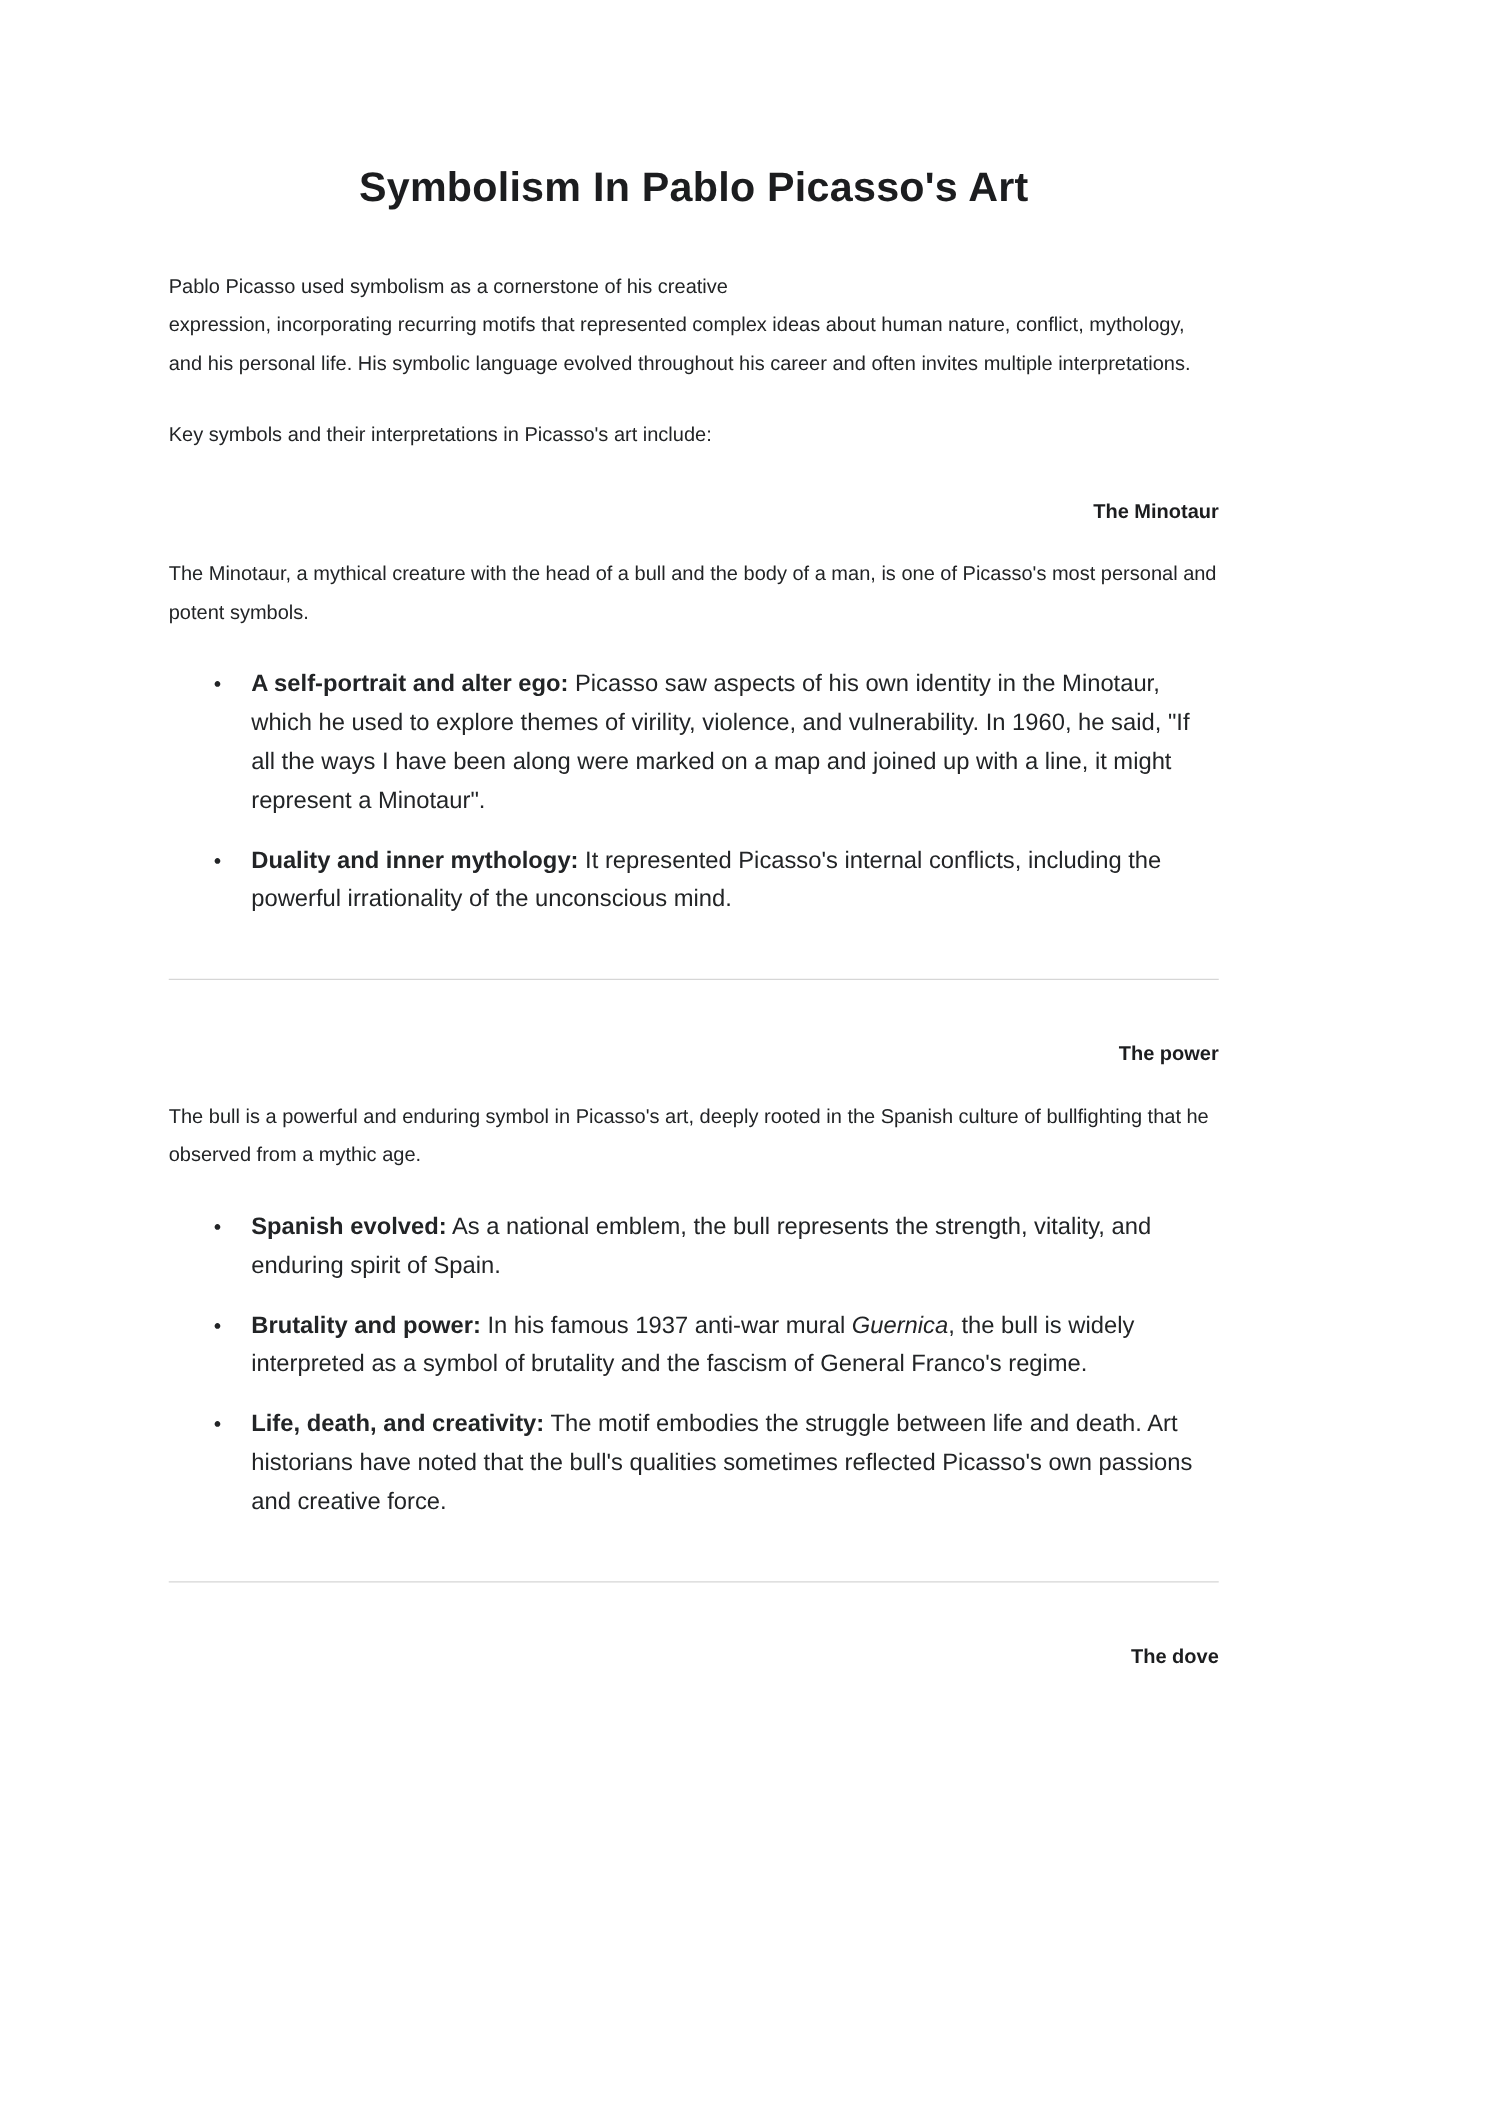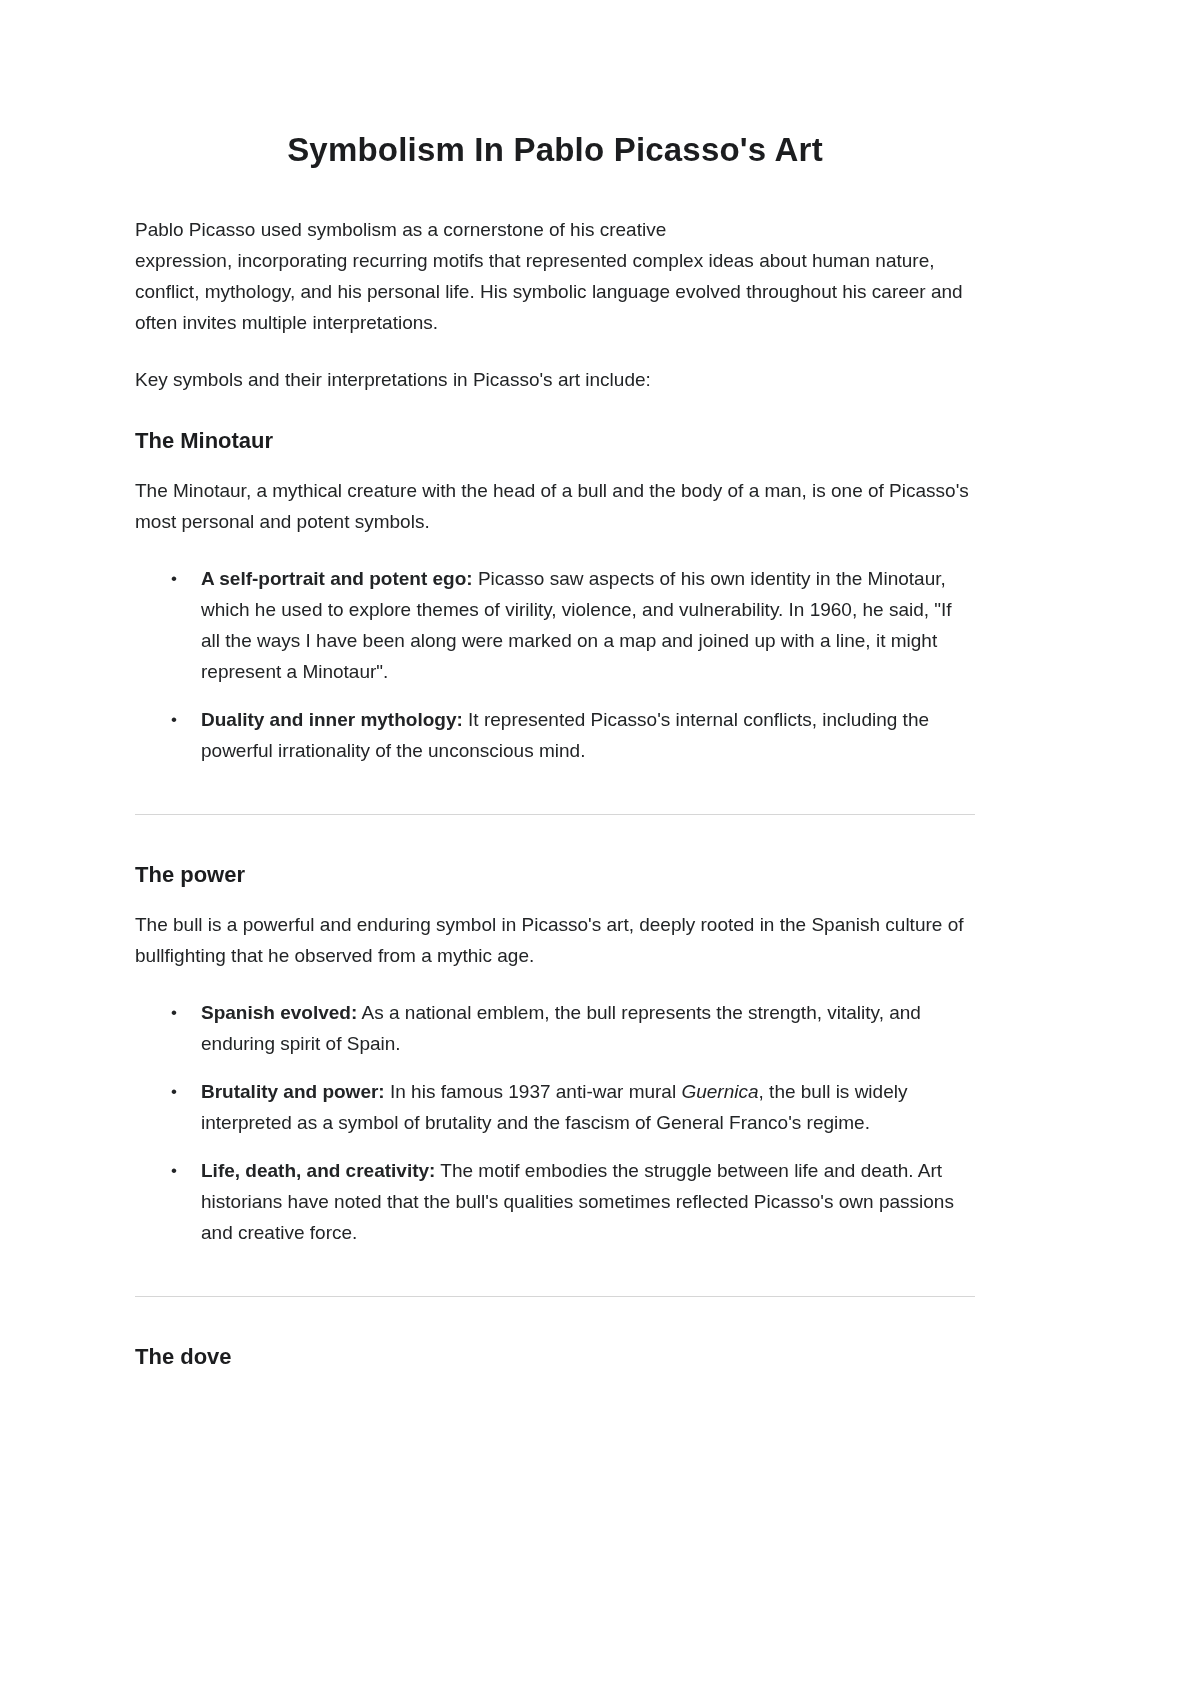--- a/index.html
+++ b/index.html
@@ -17,30 +17,31 @@
   h1.doc-title {
     font-size:33px;
     line-height:1.2;
     font-weight:700;
     text-align:center;
     margin:0 0 44px 0;
     color:#1c1d1f;
     letter-spacing:0.2px;
   }
   p.body-text {
-    font-size:19px;
+    font-size:16px;
     line-height:31px;
     margin:0 0 26px 0;
   }
   h2.section-heading {
-    font-size:22px;
+    font-size:16px;
     line-height:28px;
     font-weight:700;
     margin:32px 0 20px 0;
     color:#1c1d1f;
+    text-align:right;
   }
   ul.bullet-list {
     list-style:none;
     margin:0 0 30px 0;
     padding:0;
   }
   ul.bullet-list li {
     font-size:19px;
     line-height:31px;
     position:relative;
@@ -72,21 +73,21 @@
   <h1 class="doc-title">Symbolism In Pablo Picasso's Art</h1>
 
   <p class="body-text"><span>Pablo Picasso used symbolism as a cornerstone of his creative</span><br><span>expression, incorporating recurring motifs that represented complex ideas about human nature, conflict, mythology, and his personal life. His symbolic language evolved throughout his career and often invites multiple interpretations.</span></p>
 
   <p class="body-text">Key symbols and their interpretations in Picasso's art include:</p>
 
   <section>
     <h2 class="section-heading">The Minotaur</h2>
     <p class="body-text">The Minotaur, a mythical creature with the head of a bull and the body of a man, is one of Picasso's most personal and potent symbols.</p>
     <ul class="bullet-list">
-      <li><span class="b">A self-portrait and potent ego:</span><span> Picasso saw aspects of his own identity in the Minotaur, which he used to explore themes of virility, violence, and vulnerability. In 1960, he said, "If all the ways I have been along were marked on a map and joined up with a line, it might represent a Minotaur".</span><span class="it"></span><span></span></li>
+      <li><span class="b">A self-portrait and alter ego:</span><span> Picasso saw aspects of his own identity in the Minotaur, which he used to explore themes of virility, violence, and vulnerability. In 1960, he said, "If all the ways I have been along were marked on a map and joined up with a line, it might represent a Minotaur".</span><span class="it"></span><span></span></li>
       <li><span class="b">Duality and inner mythology:</span><span> It represented Picasso's internal conflicts, including the powerful irrationality of the unconscious mind.</span><span class="it"></span><span></span></li>
     </ul>
   </section>
 
   <hr class="divider">
 
   <section>
     <h2 class="section-heading">The power</h2>
     <p class="body-text">The bull is a powerful and enduring symbol in Picasso's art, deeply rooted in the Spanish culture of bullfighting that he observed from a mythic age.</p>
     <ul class="bullet-list">

